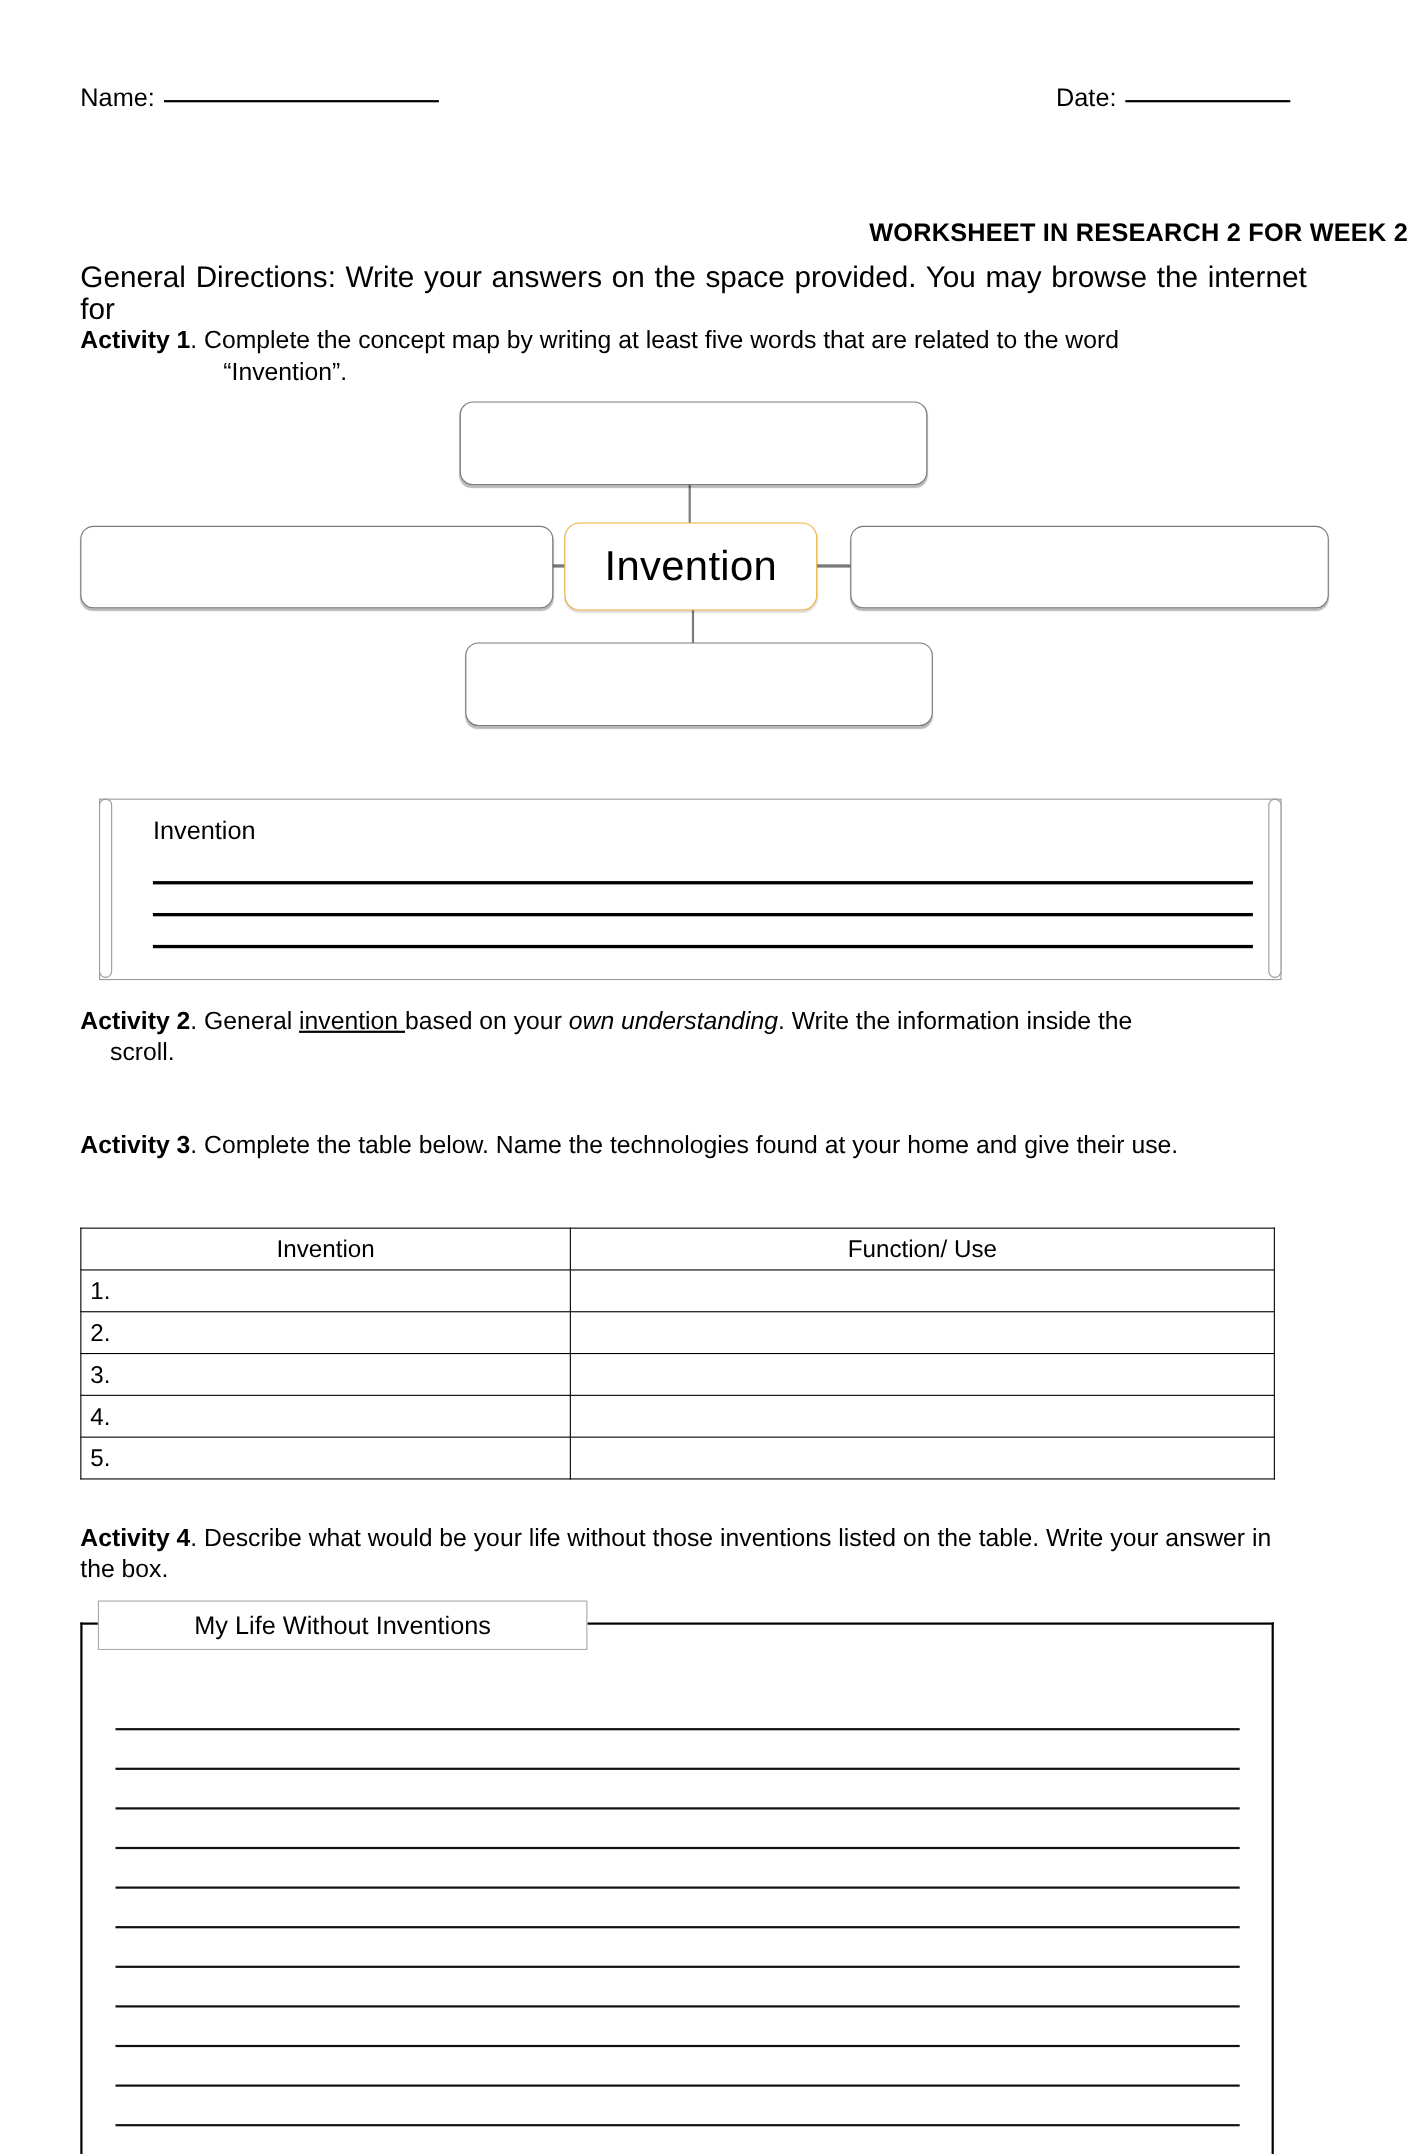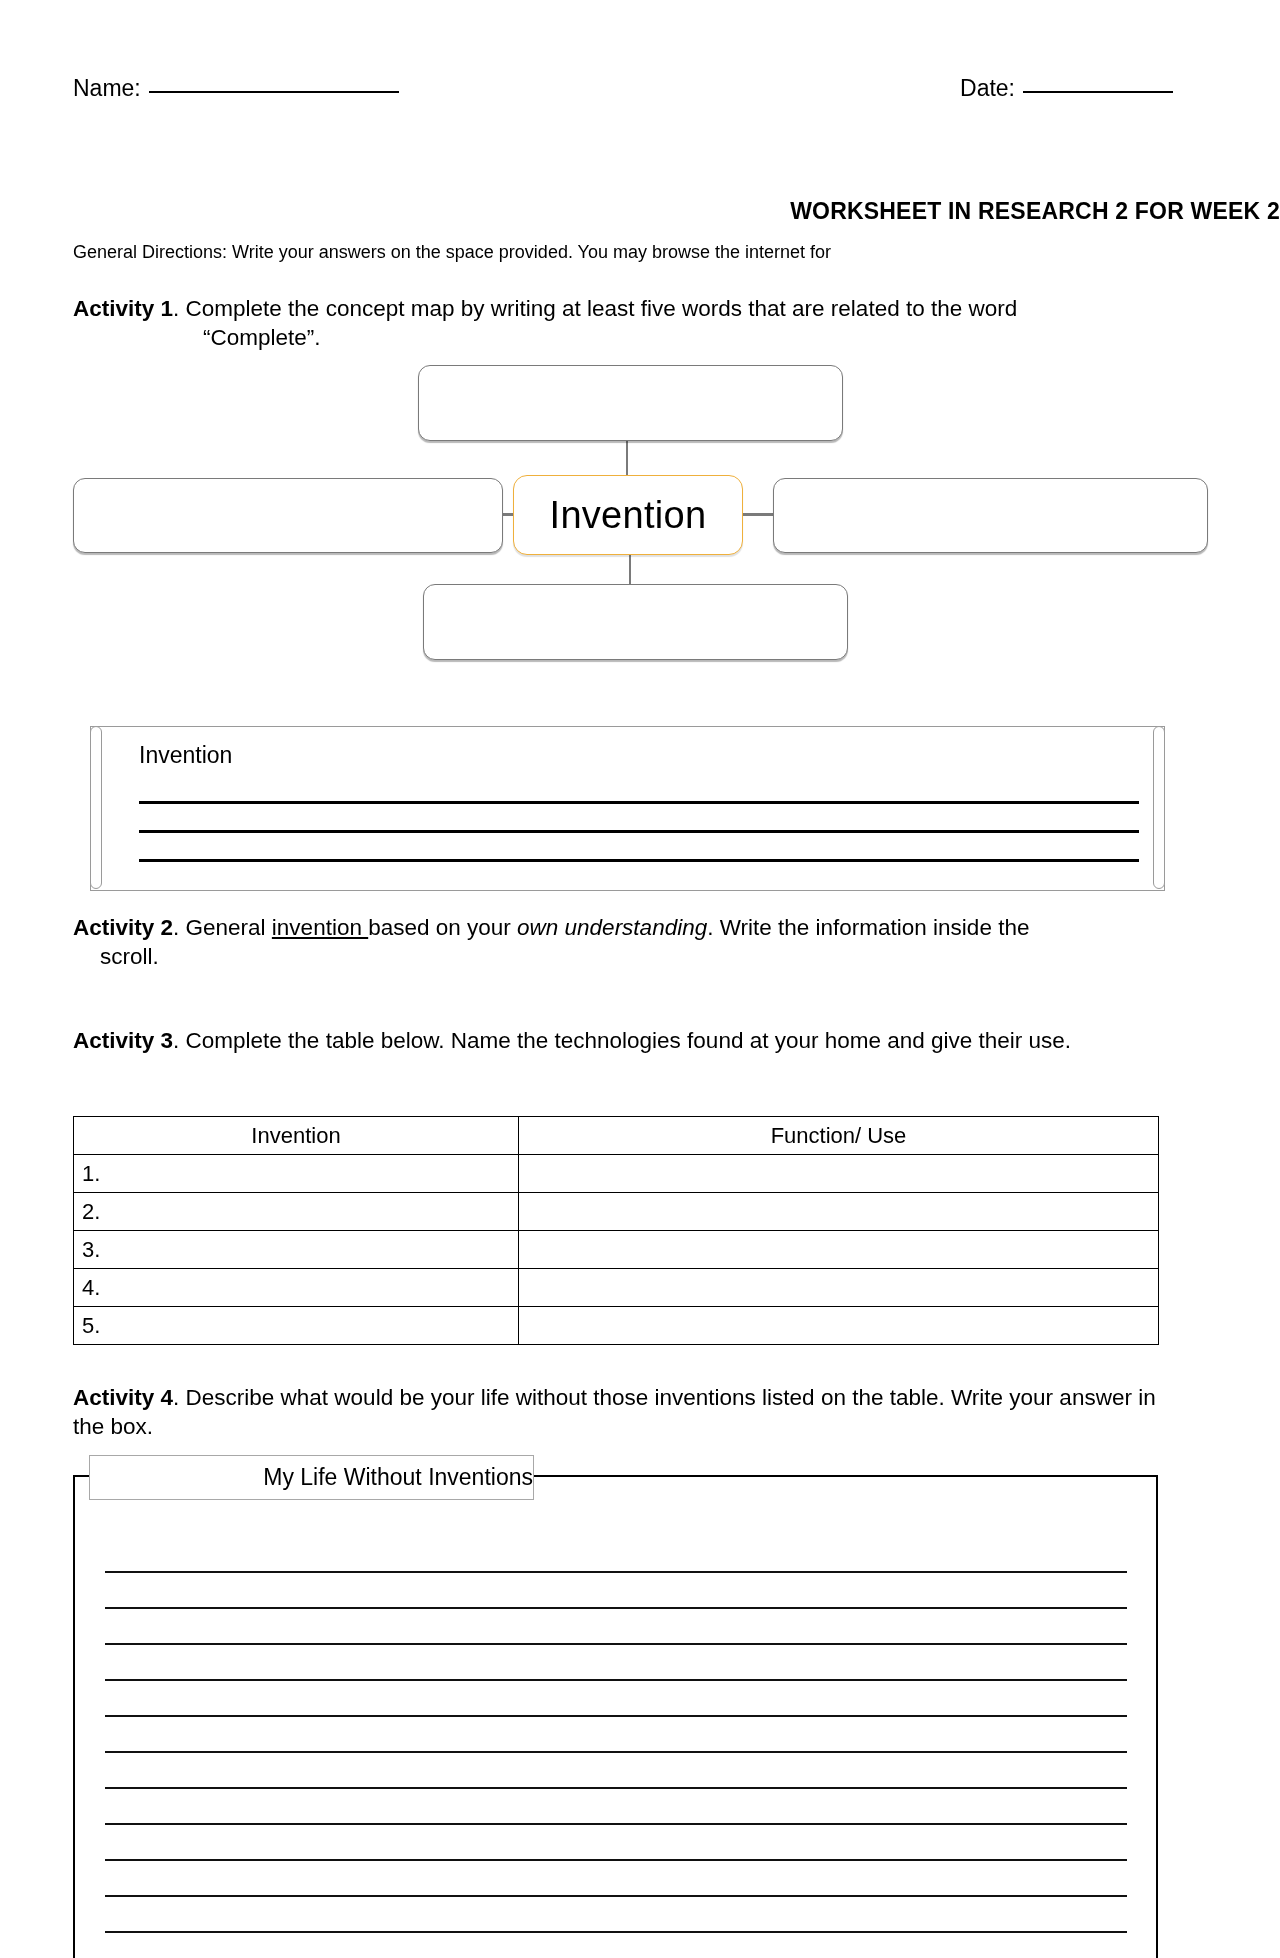--- a/index.html
+++ b/index.html
@@ -55,21 +55,21 @@
     font-weight: bold;
     letter-spacing: 0.2px;
   }
 
   
   .directions {
     position: absolute;
     left: 73px;
     top: 218px;
     width: 1115px;
-    font-size: 18px;
+    font-size: 27px;
     line-height: 29px;
     text-align: justify;
     text-indent: 0;
   }
   .directions .ind2 { display: block; padding-left: 225px; }
 
   
   .activity {
     position: absolute;
     font-size: 22.5px;
@@ -213,21 +213,21 @@
     position: absolute;
     left: 14px;
     top: -22px;
     width: 445px;
     height: 45px;
     box-sizing: border-box;
     border: 1.2px solid #a8a8a8;
     background: #ffffff;
     display: flex;
     align-items: center;
-    justify-content: flex-end;
+    justify-content: center;
     font-size: 23px;
     z-index: 3;
   }
   .abox-lines {
     position: absolute;
     left: 30px;
     top: 60px;
     width: 1022px;
   }
   .abox-lines .aline {
@@ -255,21 +255,21 @@
   </div>
 
   <div class="title">WORKSHEET IN RESEARCH 2 FOR WEEK 2</div>
 
   <div class="directions">
     <span>General Directions: Write your answers on the space provided. You may browse the internet for</span>
   </div>
 
   <div class="activity" id="act1">
     <span class="act-label">Activity 1</span><span>.  Complete the concept map by writing at least five words that are related to the word</span>
-    <span class="cont">“Complete”.</span>
+    <span class="cont">“Invention”.</span>
   </div>
 
   <div class="cmap">
     <div class="conn conn-v-top"></div>
     <div class="conn conn-v-bottom"></div>
     <div class="conn conn-h-left"></div>
     <div class="conn conn-h-right"></div>
 
     <div class="cbox cbox-top shadow"></div>
     <div class="cbox cbox-left shadow"></div>

